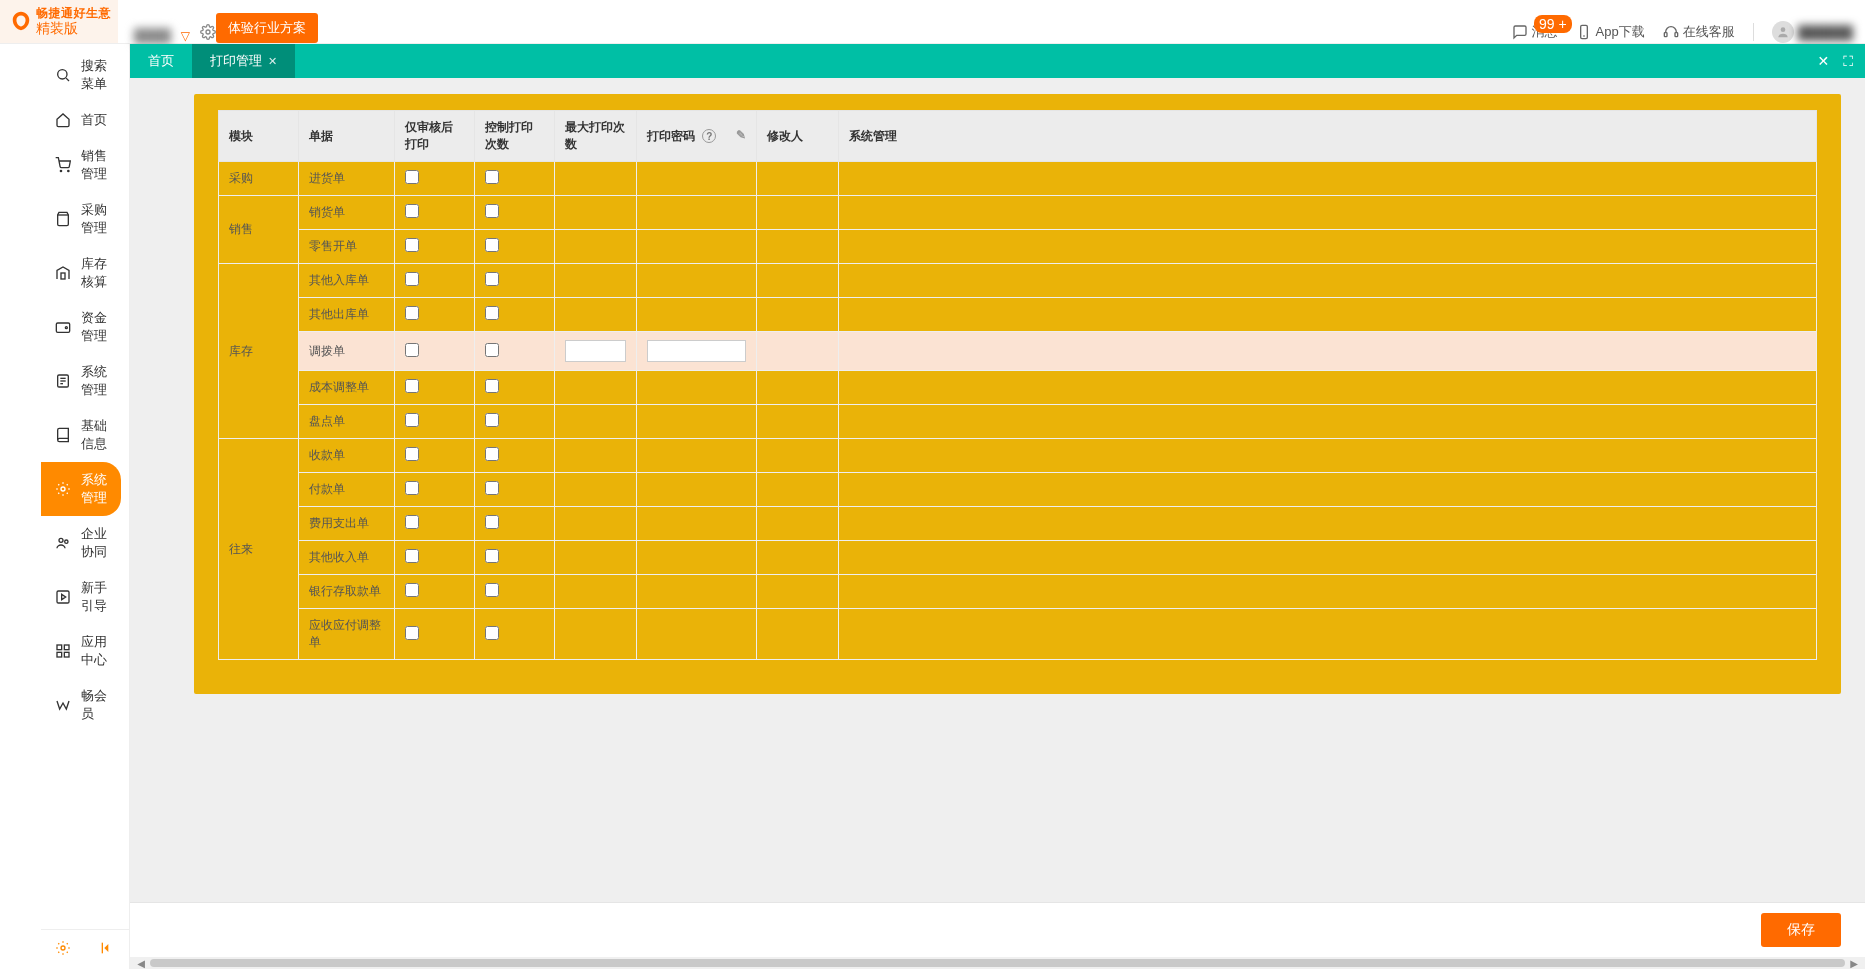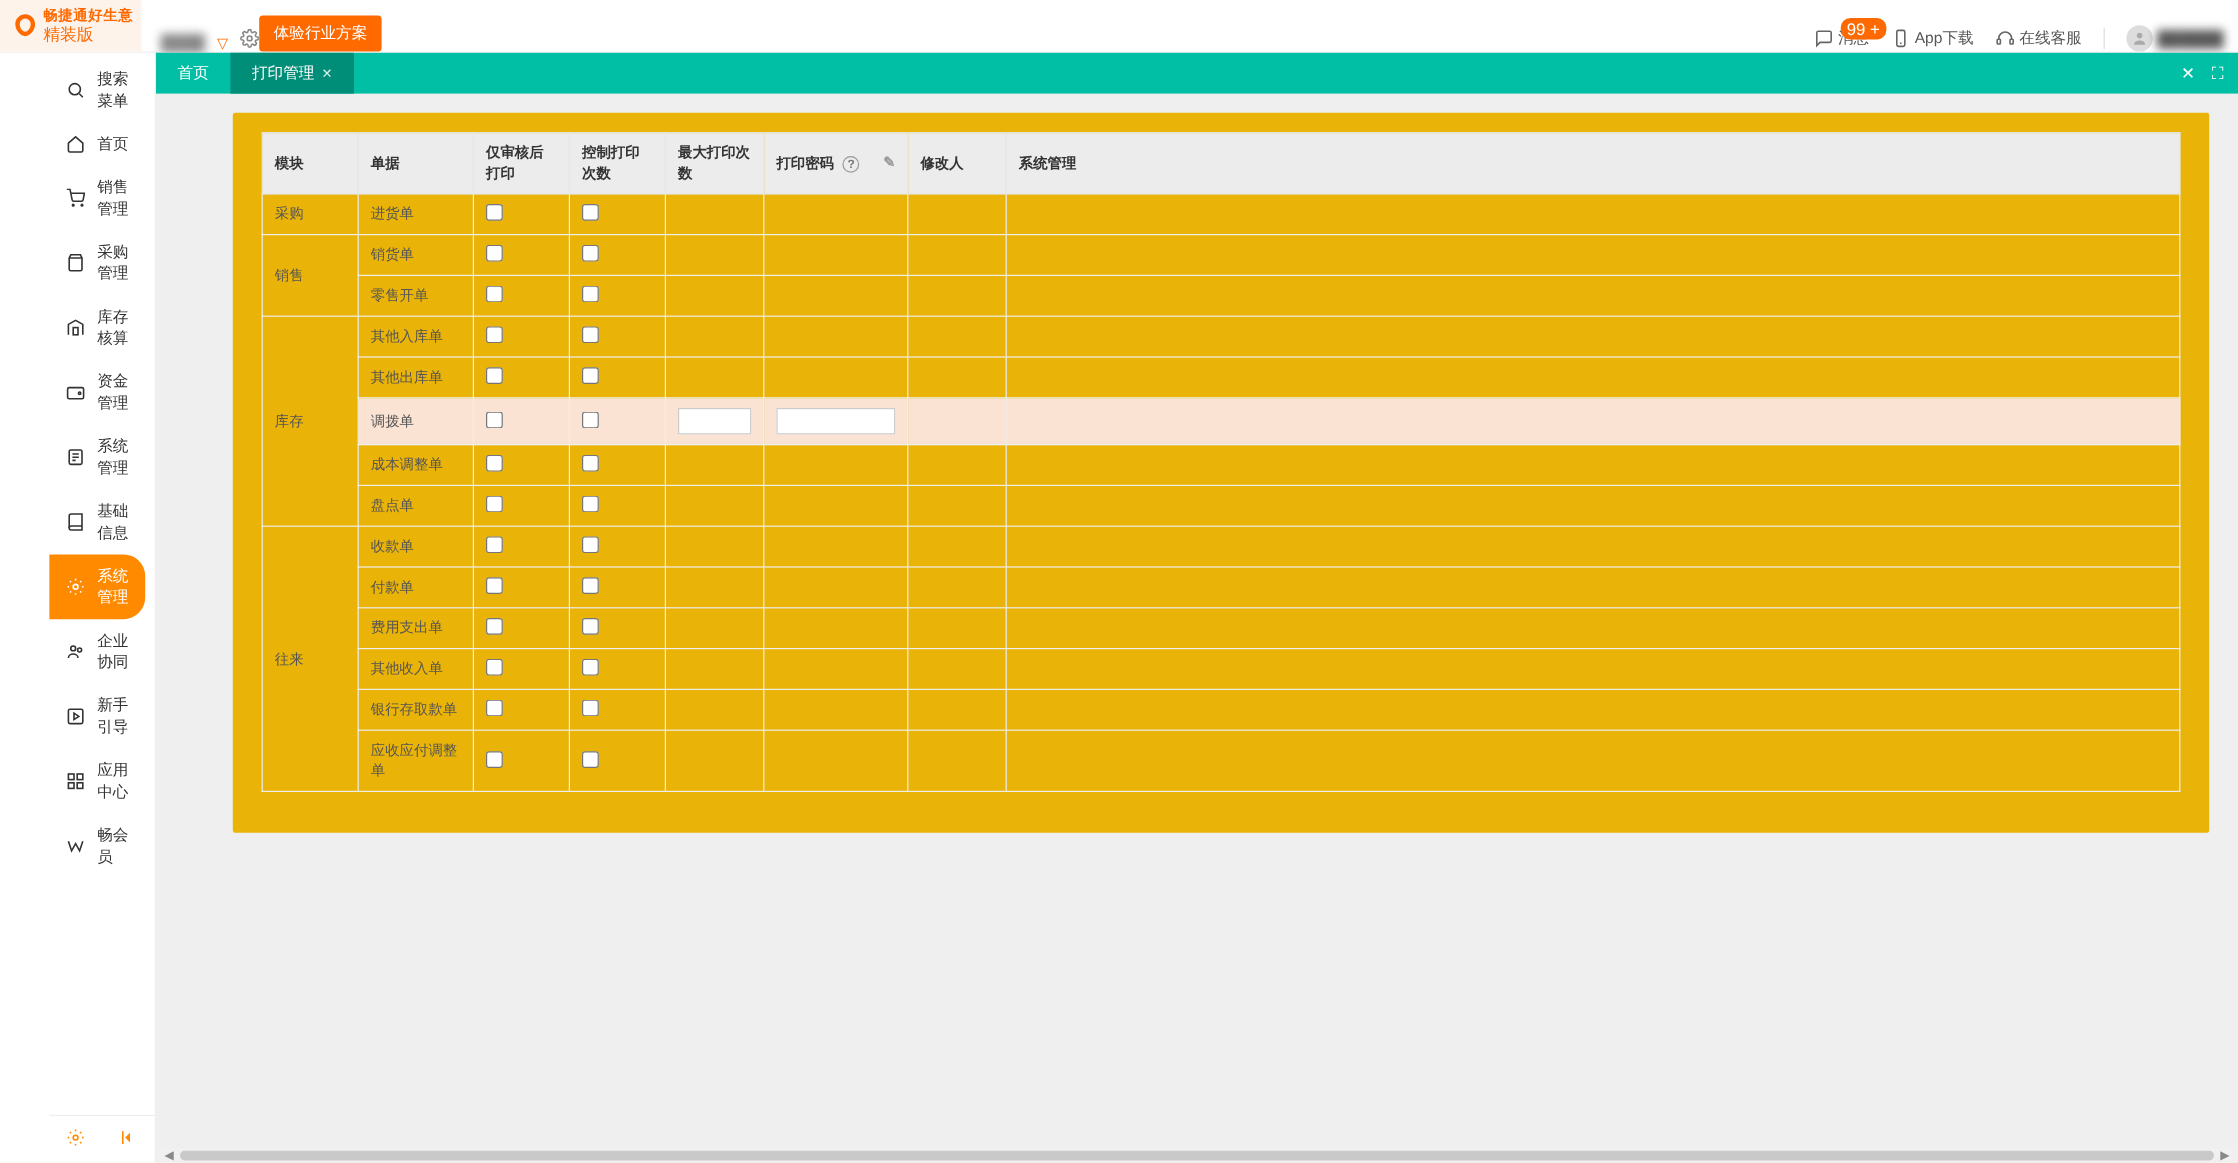--- a/index.html
+++ b/index.html
@@ -454,20 +454,23 @@
                 <td></td>
                 <td></td>
                 <td></td>
                 <td></td>
               </tr>
             </tbody>
         </table>
       </div>
     </div>
 
+    <div class="footer-bar">
+      <button class="save-btn">保存</button>
+    </div>
 
     <div class="hscroll">
       <span class="hscroll-arrow">◀</span>
       <div class="hscroll-thumb"></div>
       <span class="hscroll-arrow">▶</span>
     </div>
   </div>
 </div>
 
 </body></html>

